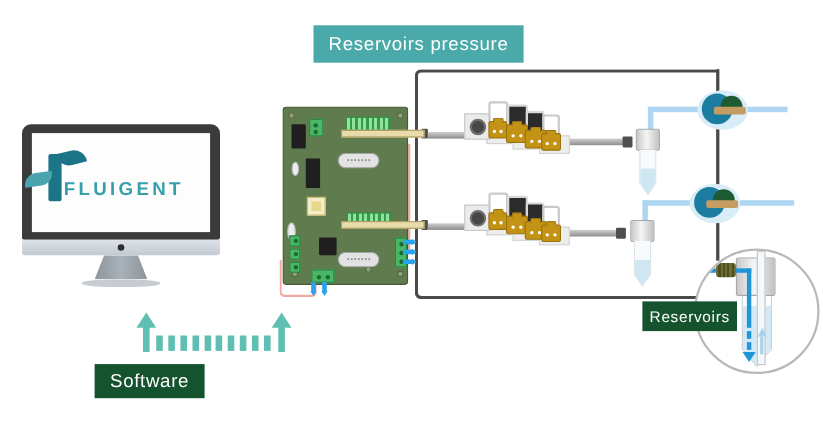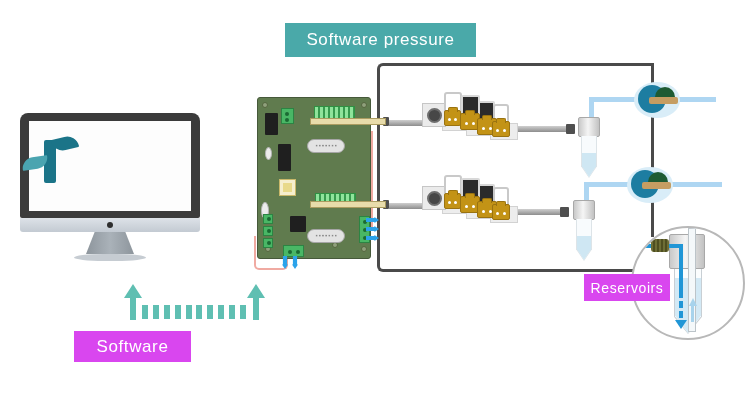--- a/index.html
+++ b/index.html
@@ -1,21 +1,21 @@
 <!DOCTYPE html>
 <html><head>
 <meta charset="utf-8">
 <style>
   html,body{margin:0;padding:0;background:#fff;font-family:"Liberation Sans",sans-serif;}
   .stage{position:relative;width:748px;height:400px;background:#ffffff;overflow:hidden;}
   .abs{position:absolute;box-sizing:border-box;}
   
   .tag{display:flex;align-items:center;justify-content:center;color:#ffffff;letter-spacing:.6px;z-index:6;}
   .tag-light{background:#4aa9a9;}
-  .tag-dark{background:#d946ef;}
+  .tag-dark{background:#14532d;}
   
   .loop{border:3px solid #4a4a4a;border-right:none;border-radius:6px 0 0 6px;z-index:1;}
   .darkline{background:#4a4a4a;z-index:1;}
   
   .rail{background:#e8dcab;border:1px solid #ab9c61;z-index:4;}
   .graytube{background:linear-gradient(#cfcfcf,#8d8d8d);z-index:2;}
   .fit{background:#4f4f4f;z-index:2;border-radius:1px;}
   .bluetube{background:#aed6f2;z-index:3;}
   
   .pcb{background:#607b4e;border:1px solid #46593a;border-radius:3px;z-index:3;}
@@ -72,20 +72,21 @@
 
   <div class="abs redwire" style="left:254px;top:236px;width:34px;height:34px;"></div>
   <div class="abs" style="left:371px;top:131px;width:2px;height:96px;background:#f0aaa2;z-index:1;"></div>
 
   <div class="abs mon-frame" style="left:20px;top:113px;width:180px;height:105px;"></div>
   <div class="abs mon-screen" style="left:29px;top:121px;width:162px;height:90px;"></div>
 
   <div class="abs" style="left:44px;top:140px;width:12px;height:43px;background:#1b7488;border-radius:2px;z-index:5;"></div>
   <div class="abs" style="left:52px;top:137px;width:26px;height:13px;background:#1b7488;border-radius:1px 13px 1px 13px;transform:rotate(-14deg);z-index:5;"></div>
   <div class="abs" style="left:22px;top:157px;width:26px;height:12px;background:#4aa4b0;border-radius:13px 1px 13px 1px;transform:rotate(-8deg);z-index:5;"></div>
+  <div class="abs logo-text" style="left:58px;top:162px;">FLUIGENT</div>
   <div class="abs mon-chin" style="left:20px;top:218px;width:180px;height:14px;"></div>
   <div class="abs" style="left:107px;top:222px;width:6px;height:6px;border-radius:50%;background:#2e2e2e;z-index:5;"></div>
   <div class="abs" style="left:86px;top:232px;width:48px;height:22px;background:linear-gradient(90deg,#8d959c,#aab2b9,#8d959c);clip-path:polygon(18% 0,82% 0,100% 100%,0 100%);z-index:4;"></div>
   <div class="abs" style="left:74px;top:254px;width:72px;height:7px;background:#c6ccd2;border-radius:50%/60%;z-index:4;"></div>
 
   <div class="abs tri-up" style="left:124px;top:284px;"></div>
   <div class="abs shaft" style="left:130px;top:297px;width:6px;height:23px;"></div>
   <div class="abs dashrow" style="left:142px;top:305px;width:104px;">
     <div></div>
       <div></div>
@@ -262,22 +263,22 @@
     <div class="abs" style="left:56px;top:70px;width:0;height:0;border-left:4px solid transparent;border-right:4px solid transparent;border-bottom:8px solid #a8d3ec;"></div>
     <div class="blueline" style="left:8px;top:16px;width:42px;height:4px;"></div>
     <div class="blueline" style="left:46px;top:16px;width:4px;height:54px;"></div>
     <div class="abs" style="left:18px;top:11px;width:18px;height:13px;border-radius:3px;background:repeating-linear-gradient(90deg,#6d6d35 0 2px,#4e4e20 2px 4px);"></div>
     <div class="blueline" style="left:46px;top:73px;width:4px;height:7px;"></div>
     <div class="blueline" style="left:46px;top:83px;width:4px;height:7px;"></div>
     <div class="abs" style="left:42px;top:92px;width:0;height:0;border-left:6px solid transparent;border-right:6px solid transparent;border-top:9px solid #2196d6;"></div>
   </div>
 
   <div class="abs tag tag-light" style="left:285px;top:23px;width:191px;height:34px;font-size:17px;">
-    <span>Software pressure</span>
-  </div>
-  <div class="abs tag tag-dark" style="left:74px;top:331px;width:117px;height:31px;font-size:17px;">
+    <span>Reservoirs pressure</span>
+  </div>
+  <div class="abs tag tag-dark" style="left:86px;top:331px;width:100px;height:31px;font-size:17px;">
     <span>Software</span>
   </div>
   <div class="abs tag tag-dark" style="left:584px;top:274px;width:86px;height:27px;font-size:14px;">
     <span>Reservoirs</span>
   </div>
 
 </div>
 
 </body></html>

